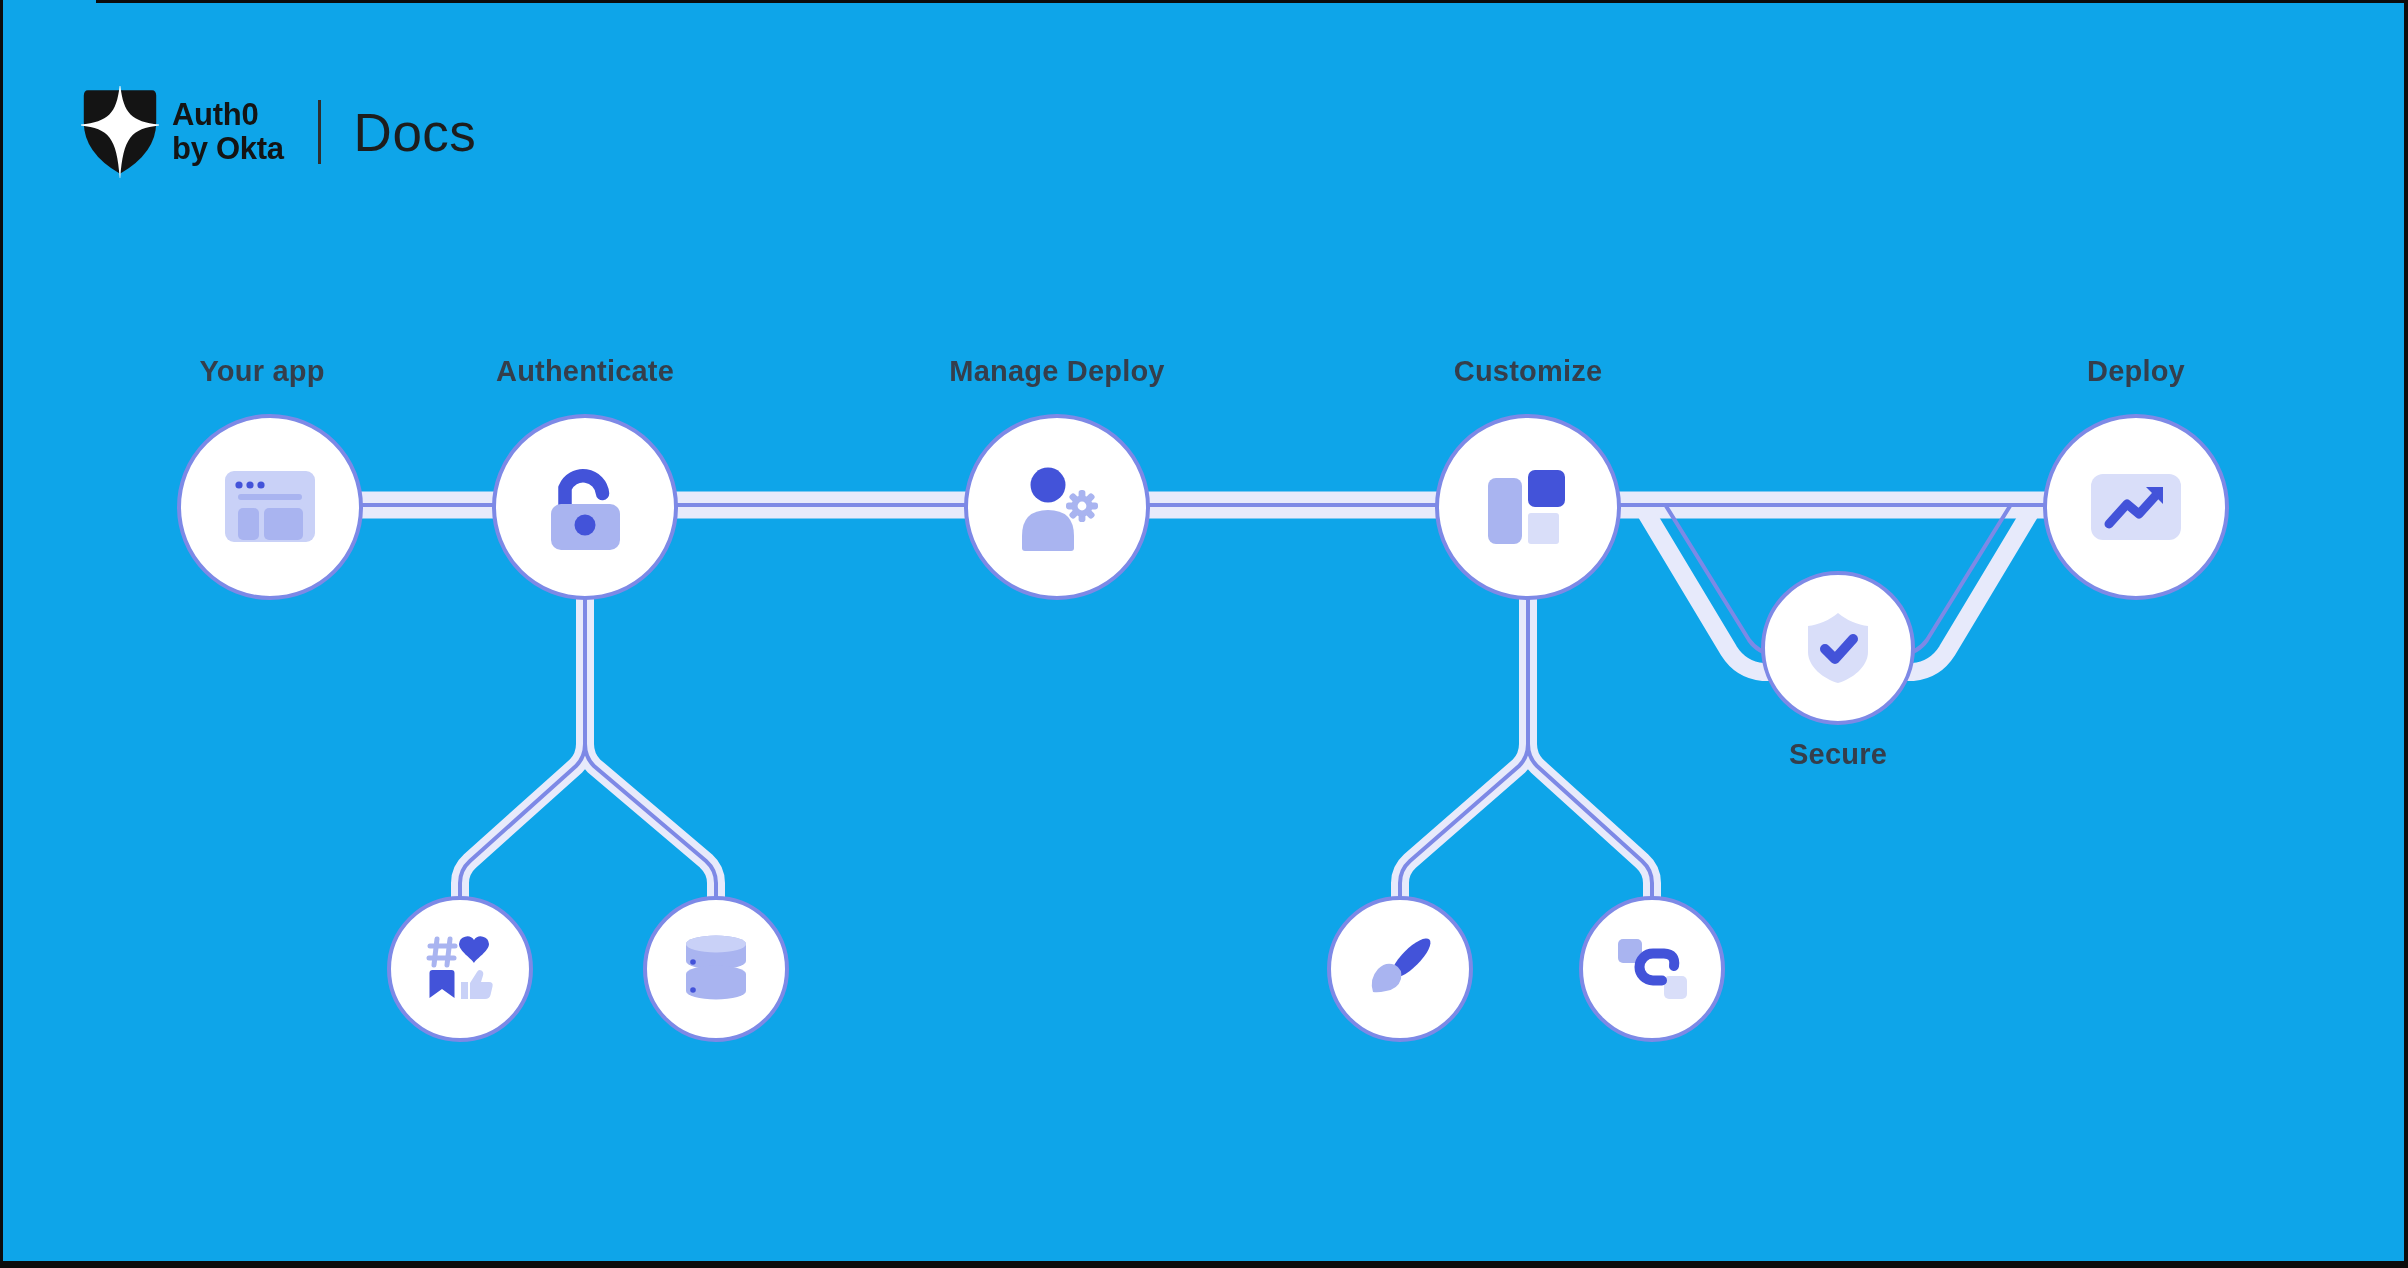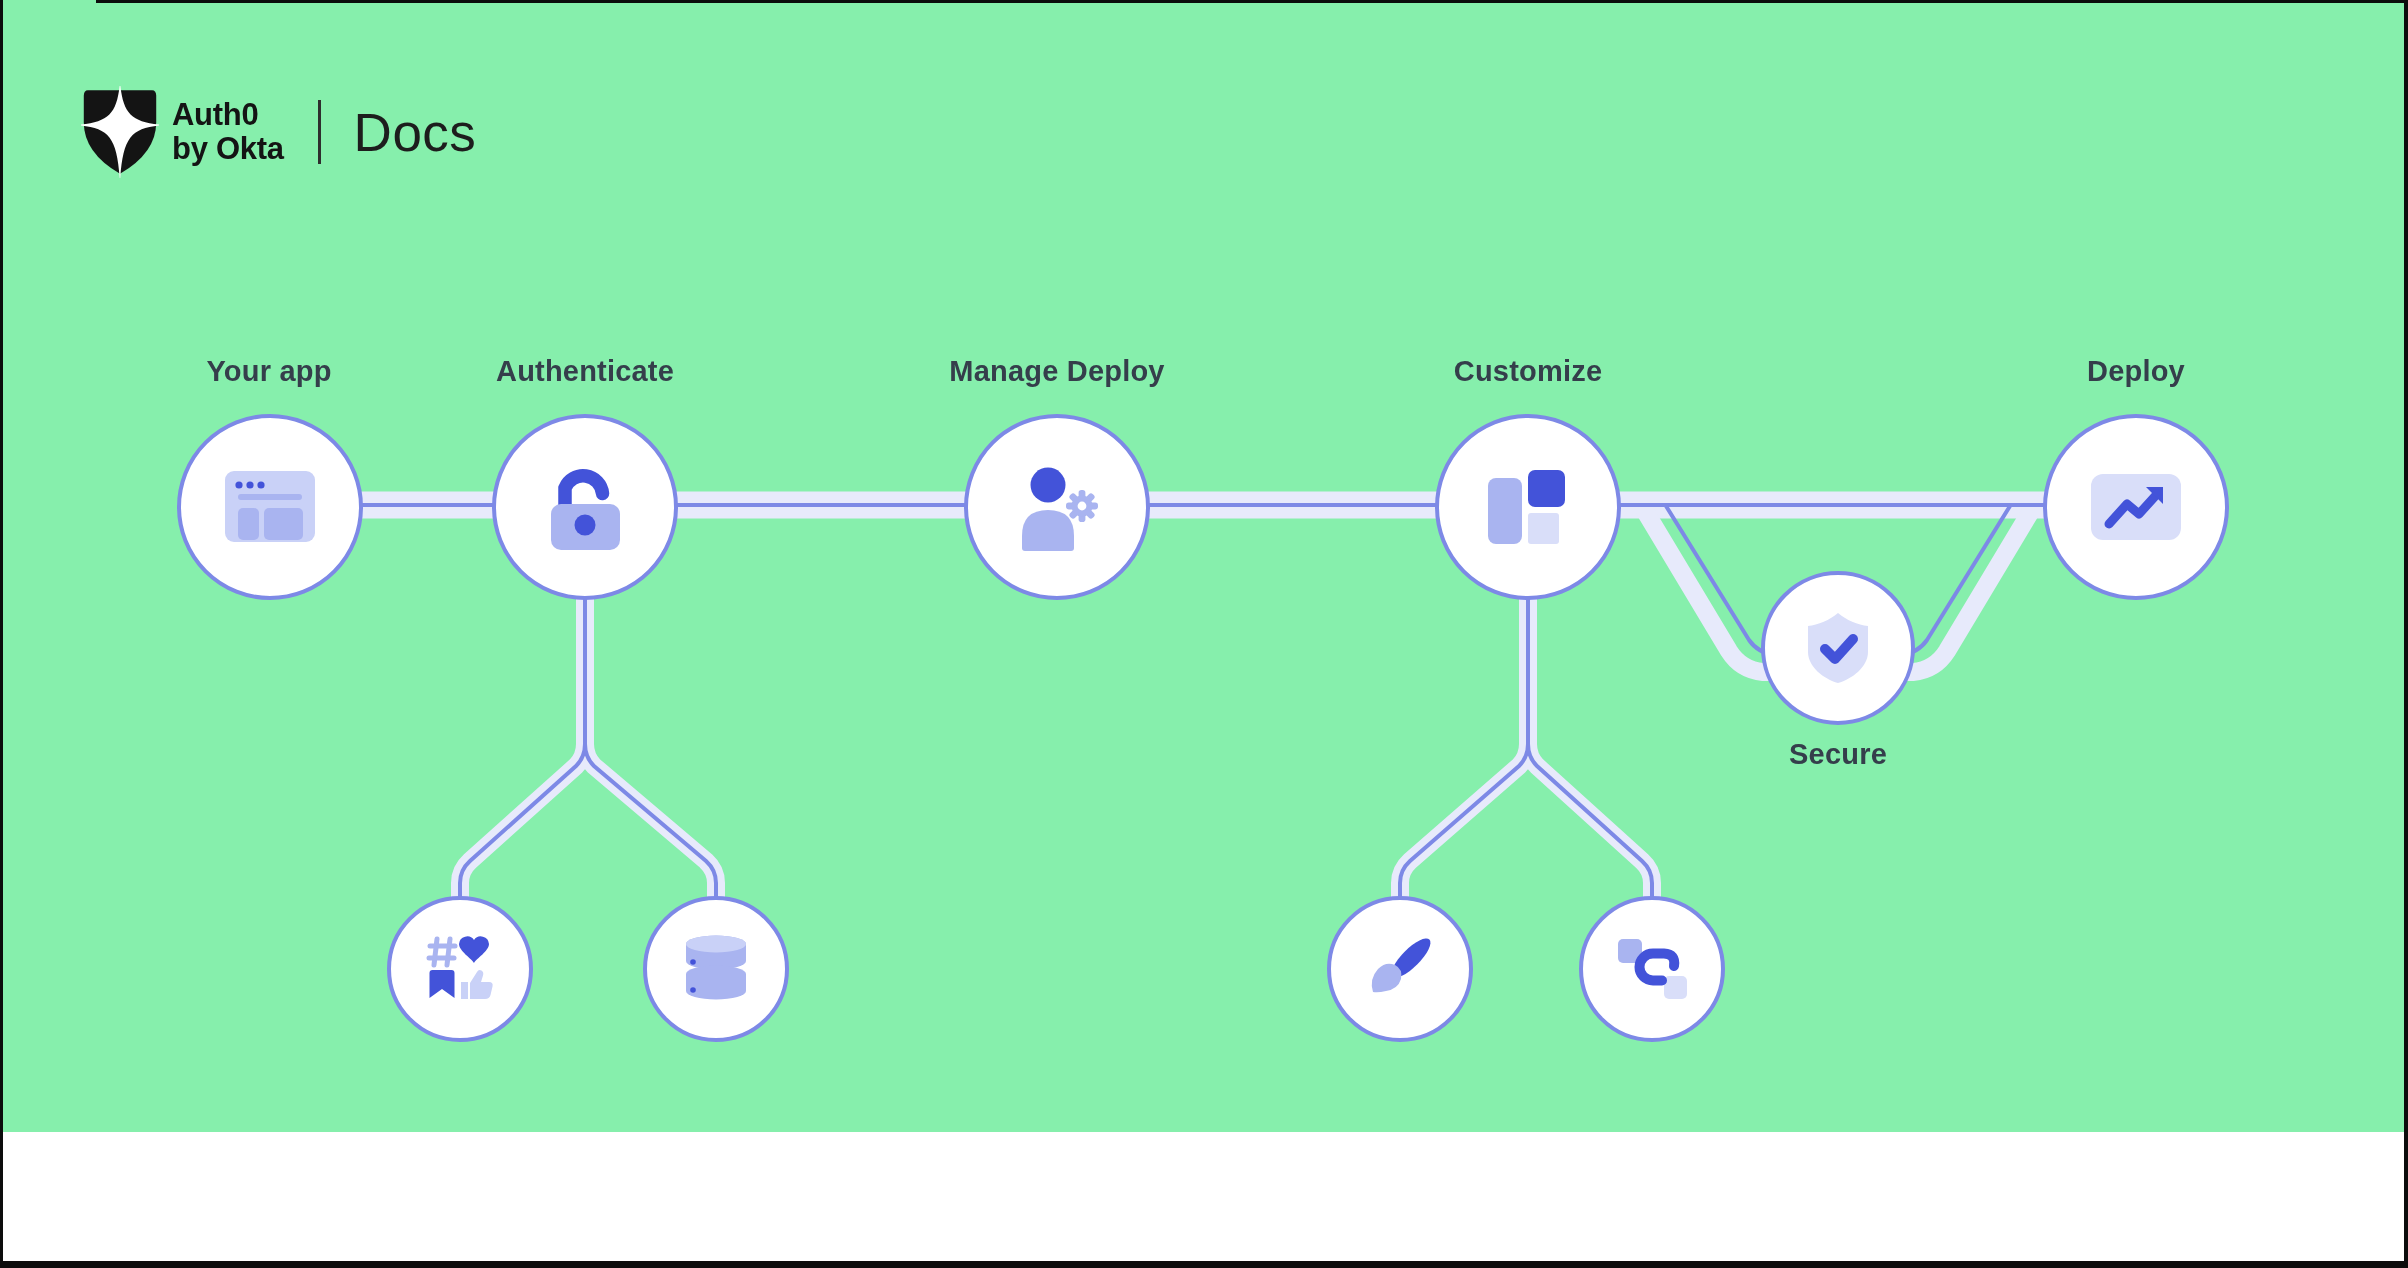--- a/index.html
+++ b/index.html
@@ -2,21 +2,21 @@
 <html style="--c-dark: #4353d9; --c-mid: #a9b4f0; --c-soft: #c9d1f7; --c-pale: #d9def9; --c-stroke: #7d89e6; --c-band: #e7eafb; --c-label: #353e4b; --c-caption: #3f4a57; --c-ink: #141414;"><head>
 <meta charset="utf-8">
 <style>
   :root{
     --c-dark:#4353d9; --c-mid:#a9b4f0; --c-soft:#c9d1f7; --c-pale:#d9def9;
     --c-stroke:#7d89e6; --c-band:#e7eafb; --c-label:#353e4b; --c-caption:#3f4a57; --c-ink:#141414;
   }
   *{margin:0;padding:0;box-sizing:border-box;}
   html,body{width:2408px;height:1268px;background:#fff;overflow:hidden;
     font-family:"Liberation Sans",sans-serif;}
-  .stage{position:absolute;left:0;top:0;width:2408px;height:1132px;background:#86efac;}
+  .stage{position:absolute;left:0;top:0;width:2408px;height:1268px;background:#0ea5e9;}
 
   
   .frame{position:absolute;background:#0c0c0c;}
   .frame-left{left:0;top:0;width:3px;height:1268px;}
   .frame-top{left:96px;top:0;width:2312px;height:3px;}
   .frame-right{left:2404px;top:0;width:4px;height:1268px;}
   .frame-bottom{left:0;top:1261px;width:2408px;height:7px;}
 
   
   .header{position:absolute;left:81px;top:84px;display:flex;align-items:center;height:96px;}
@@ -188,21 +188,21 @@
     <g>
       <circle class="node-circle" cx="1652" cy="969" r="71"></circle>
       <g transform="translate(1652,969)">
         <rect x="-34" y="-30" width="24" height="24" rx="5" class="fmid"></rect>
         <rect x="12" y="7" width="23" height="23" rx="5" class="fpale"></rect>
         <path d="M 22 -3 Q 24 -15 12 -15.5 L 1 -15.5 A 13.5 13.5 0 0 0 1 11.5 L 10 11.5" fill="none" class="skd" stroke-width="10" stroke-linecap="round"></path>
       </g>
     </g>
   </svg>
 
-  <div class="node-label" style="left:269px;top:355px;">Your app</div>
+  <div class="node-label" style="left:262px;top:355px;">Your app</div>
   <div class="node-label" style="left:585px;top:355px;">Authenticate</div>
   <div class="node-label" style="left:1057px;top:355px;">Manage Deploy</div>
   <div class="node-label" style="left:1528px;top:355px;">Customize</div>
   <div class="node-label" style="left:2136px;top:355px;">Deploy</div>
   <div class="node-label" style="left:1838px;top:738px;">Secure</div>
 
 
 </div>
 
 </body></html>

